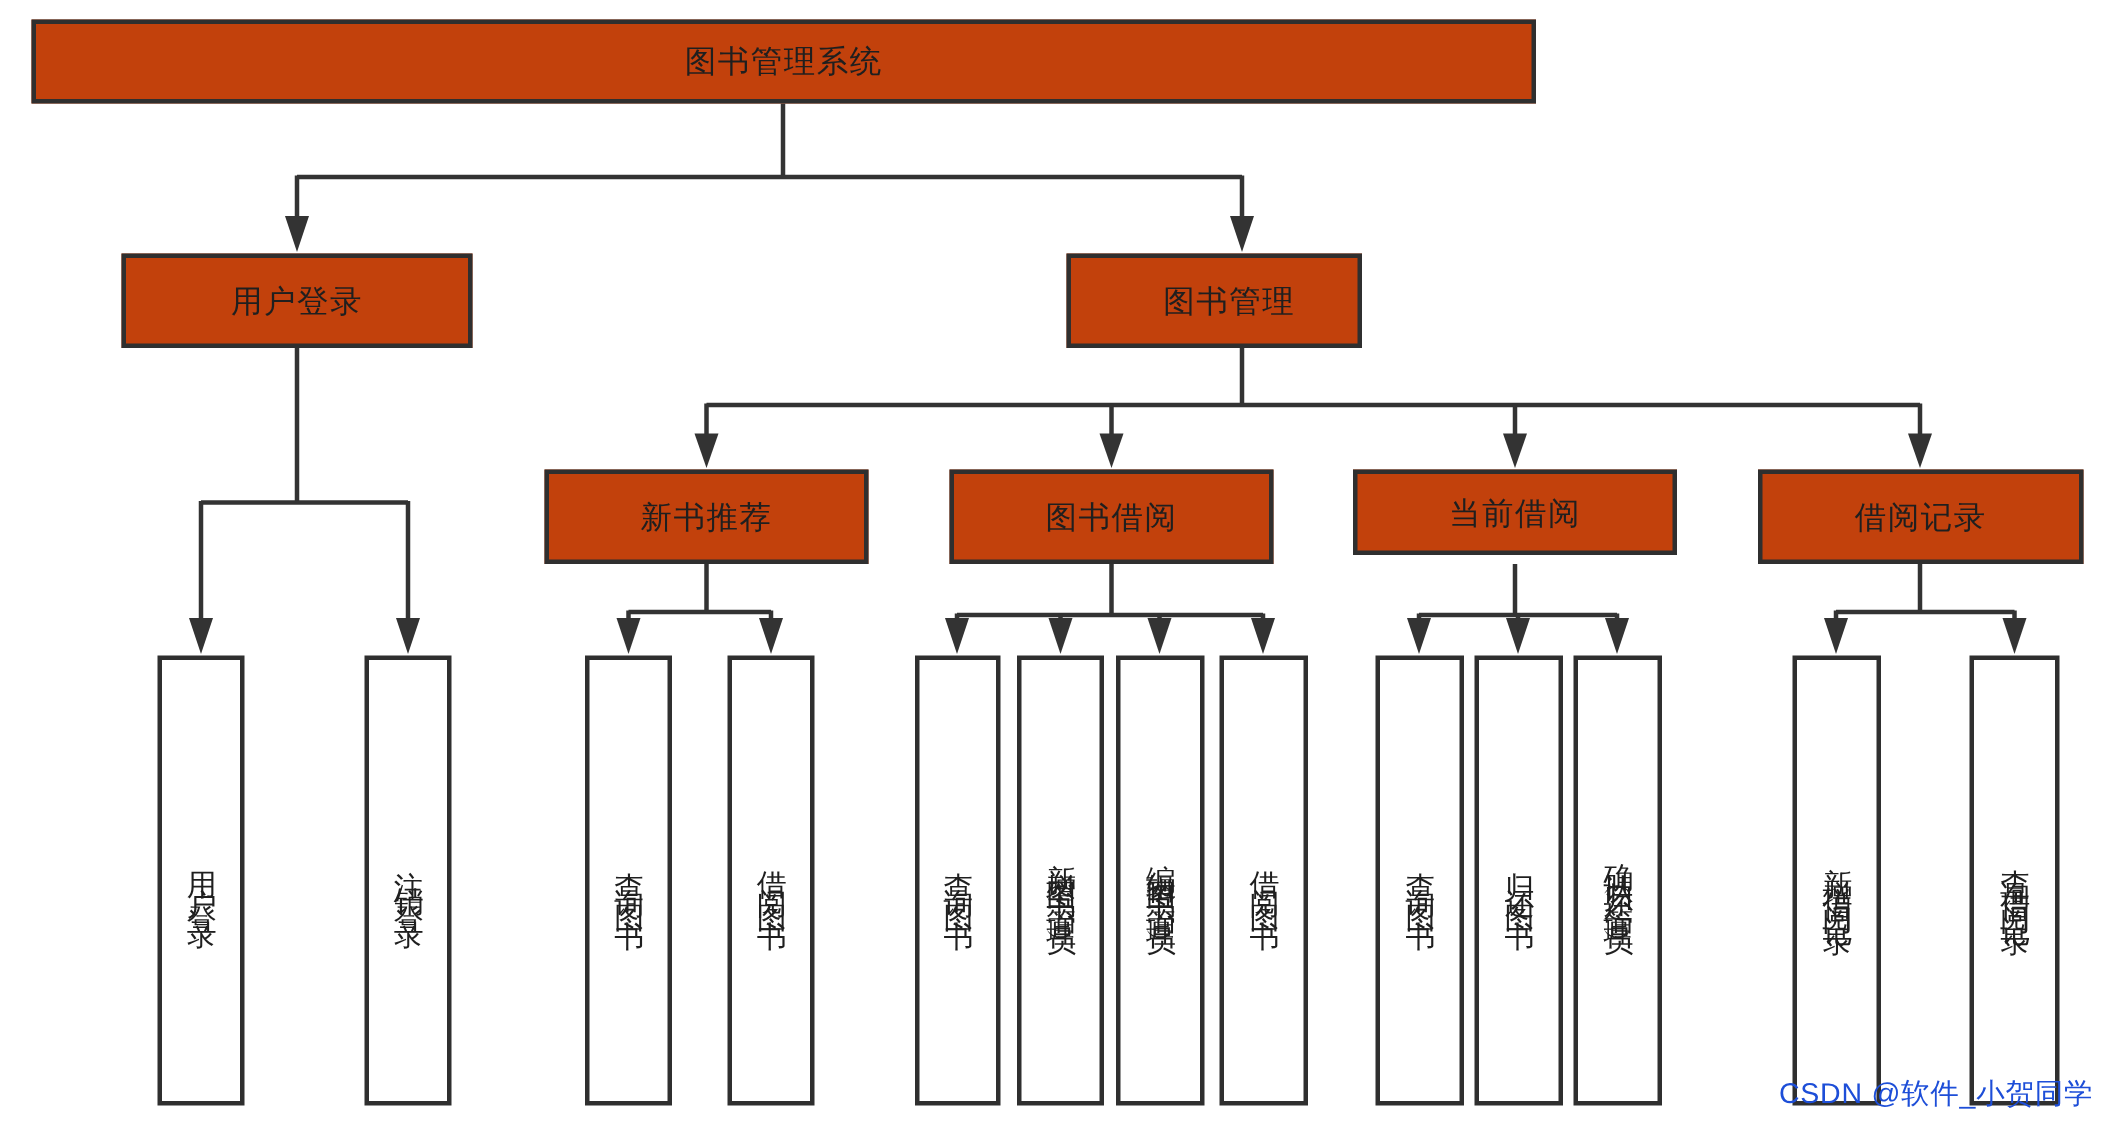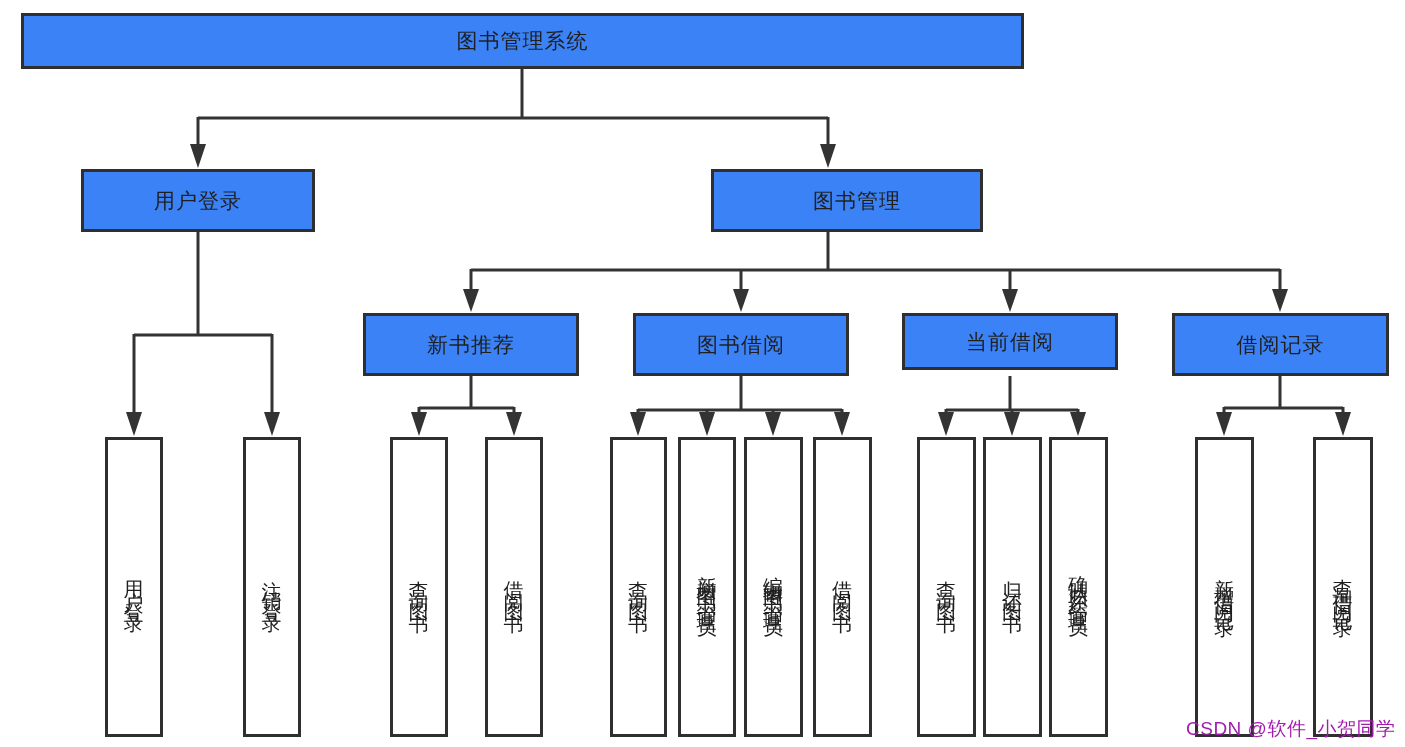--- a/index.html
+++ b/index.html
@@ -10,21 +10,21 @@
     background: #ffffff;
     overflow: hidden;
     font-family: "Liberation Sans", sans-serif;
     color: #1f1f1f;
   }
   #wires { position: absolute; left: 0; top: 0; width: 1405px; height: 747px; }
   .node {
     position: absolute;
     box-sizing: border-box;
     border: 3px solid #2f2f2f;
-    background: #3b82f6;
+    background: #c2410c;
     display: flex;
     align-items: center;
     justify-content: center;
     font-size: 21px;
     letter-spacing: 1px;
   }
   .vnode {
     position: absolute;
     box-sizing: border-box;
     border: 3px solid #2f2f2f;
@@ -41,21 +41,21 @@
     font-size: 20px;
     letter-spacing: 11px;
     line-height: 1;
     white-space: nowrap;
   }
   #watermark {
     position: absolute;
     left: 1186px;
     top: 716px;
     font-size: 19px;
-    color: #a21caf;
+    color: #1d4ed8;
     white-space: nowrap;
     letter-spacing: 0.5px;
   }
 </style>
 </head>
 <body>
 
 <div id="canvas">
 
   <svg id="wires" viewBox="0 0 1405 747" xmlns="http://www.w3.org/2000/svg">
@@ -131,21 +131,21 @@
     </g>
   </svg>
 
   <div class="node" style="left:21px; top:13px; width:1003px; height:56px;">
     <span>图书管理系统</span>
   </div>
 
   <div class="node" style="left:81px; top:169px; width:234px; height:63px;">
     <span>用户登录</span>
   </div>
-  <div class="node" style="left:711px; top:169px; width:272px; height:63px;padding-left:20px;">
+  <div class="node" style="left:711px; top:169px; width:197px; height:63px;padding-left:20px;">
     <span>图书管理</span>
   </div>
 
   <div class="node" style="left:633px; top:313px; width:216px; height:63px;">
     <span>图书借阅</span>
   </div>
   <div class="node" style="left:363px; top:313px; width:216px; height:63px;">
     <span>新书推荐</span>
   </div>
   <div class="node" style="left:902px; top:313px; width:216px; height:57px;">

